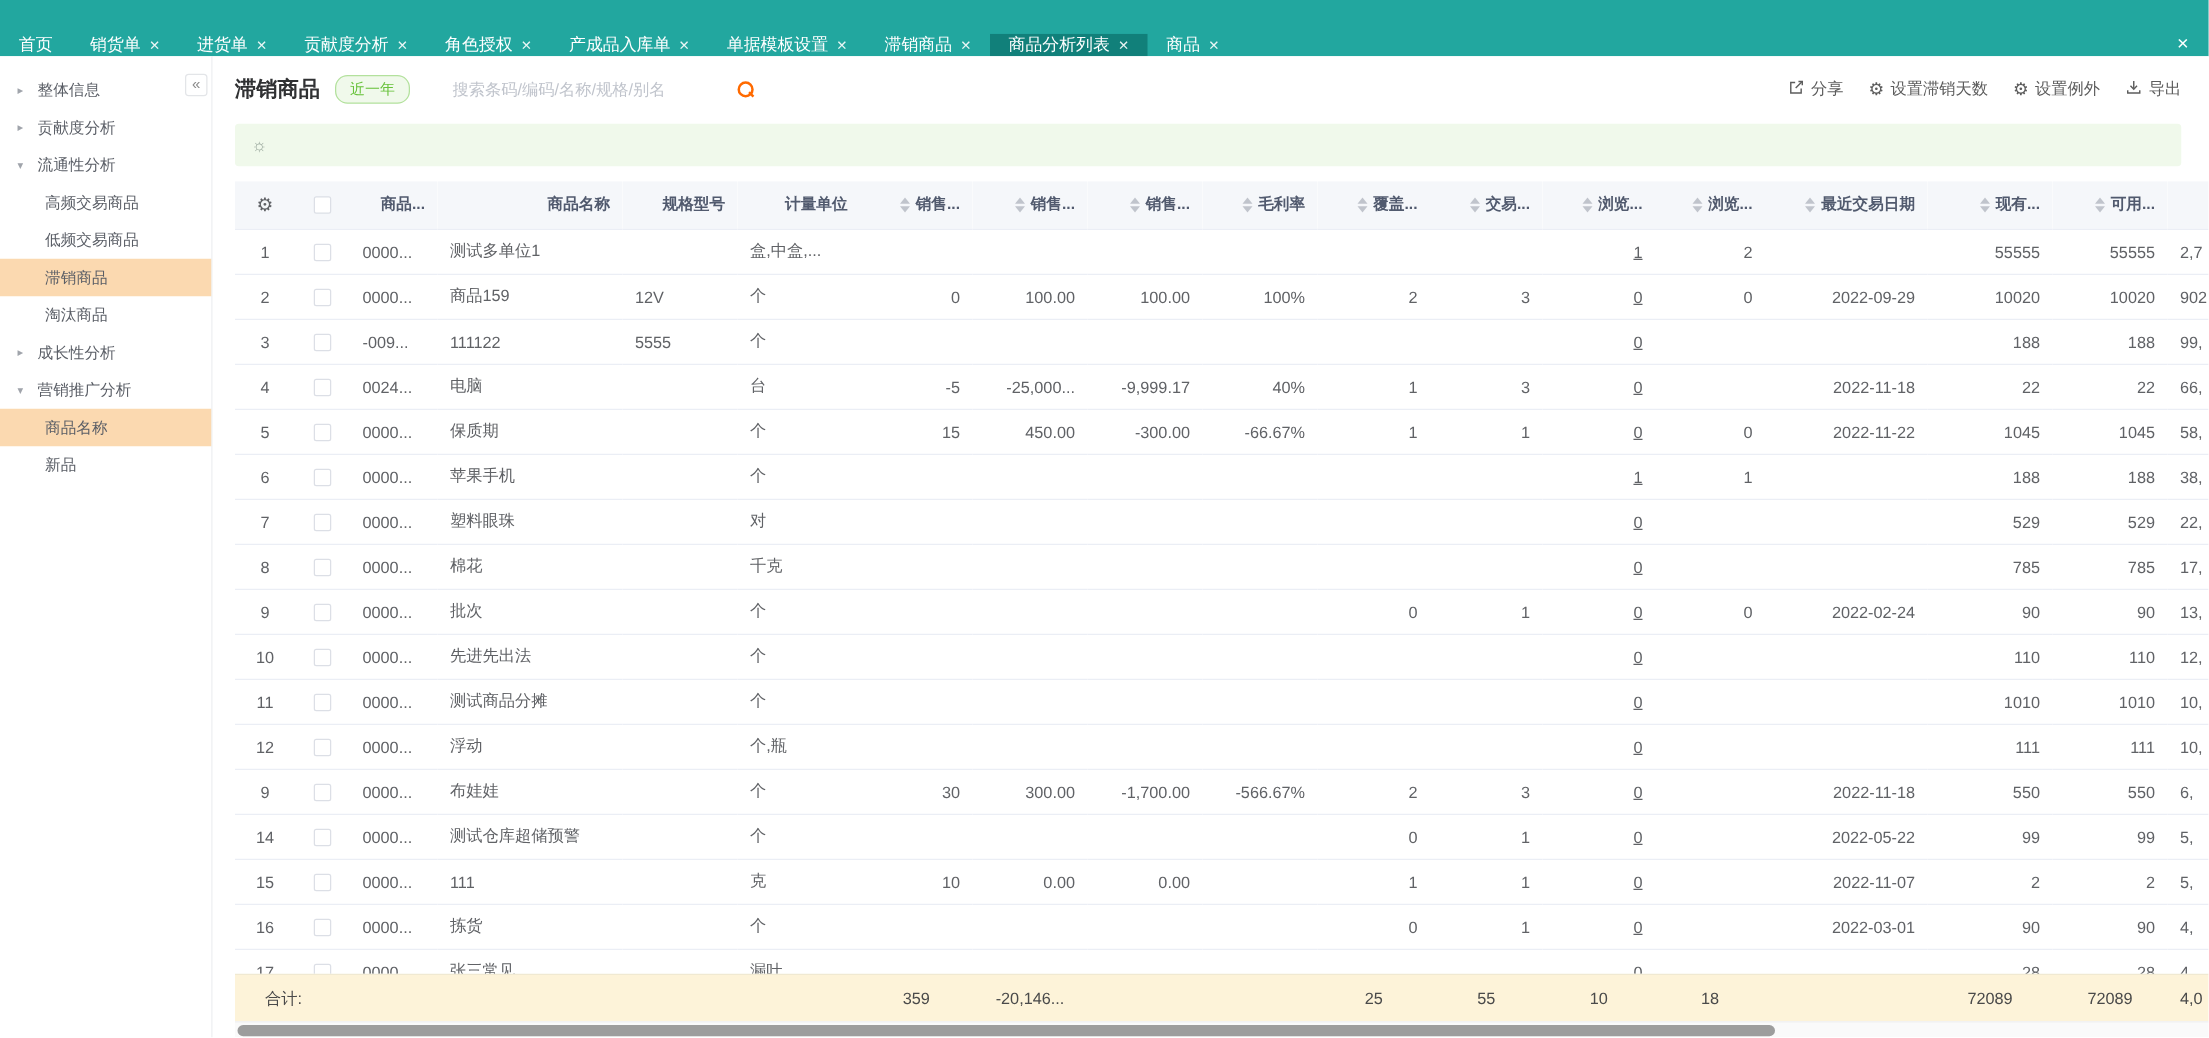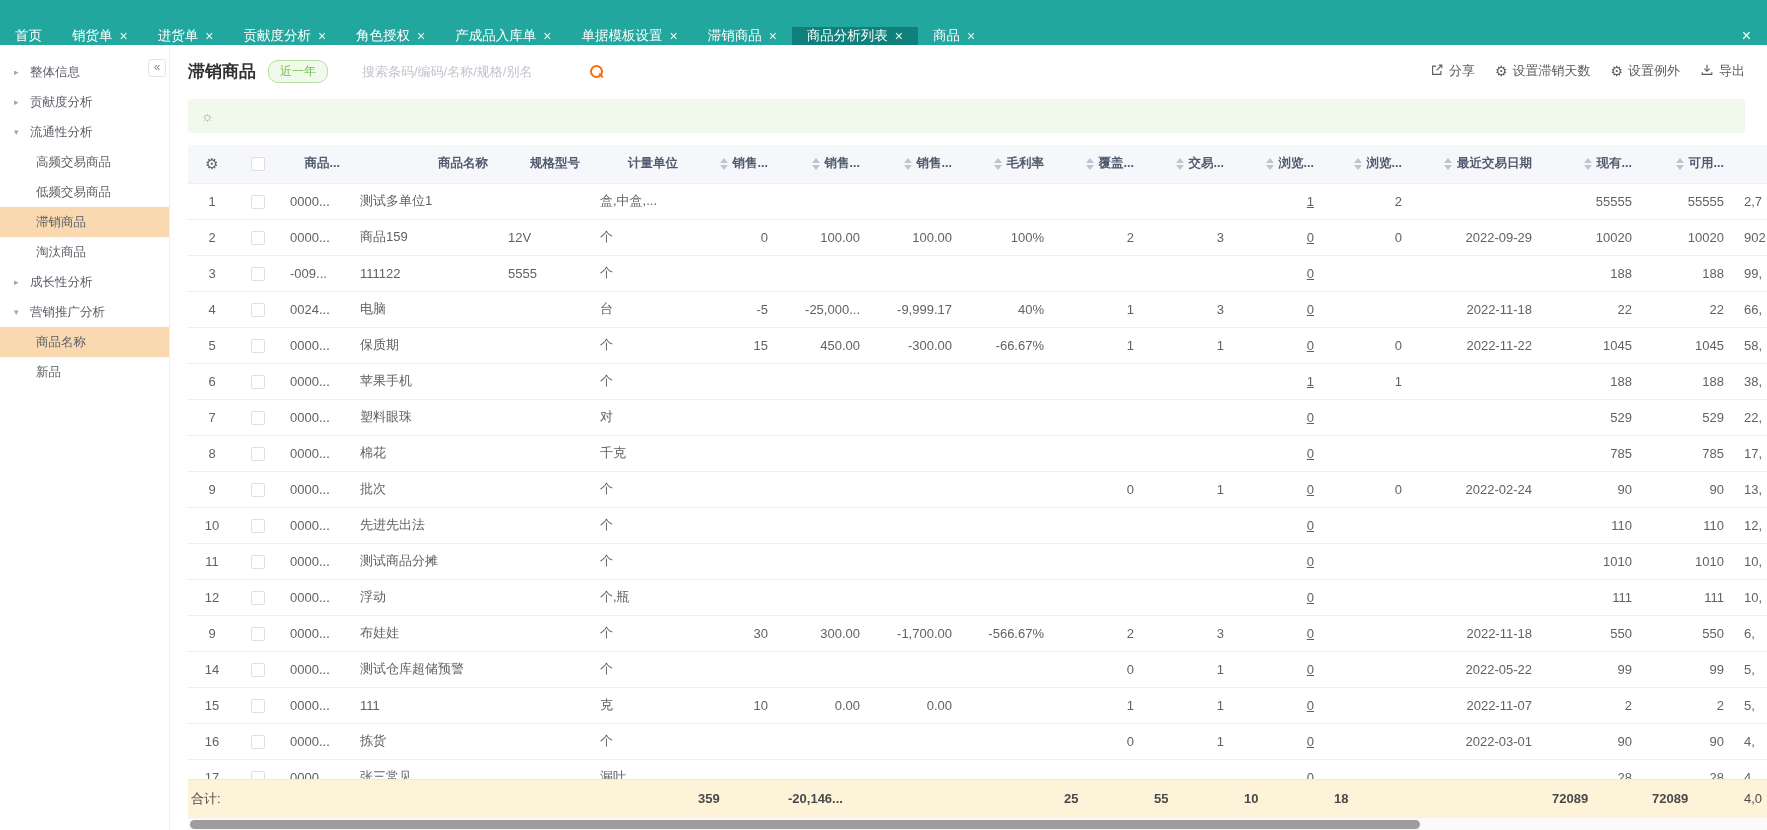--- a/index.html
+++ b/index.html
@@ -63,22 +63,22 @@
   .gear-head { font-size: 15px; color: #606266; font-weight: normal; cursor: pointer; }
   .sorter { display: inline-flex; flex-direction: column; gap: 2px; margin-right: 5px; vertical-align: middle; cursor: pointer; }
   .sorter i { width: 0; height: 0; border-left: 4px solid transparent; border-right: 4px solid transparent; display: block; }
   .sorter .up { border-bottom: 5px solid #c0c4cc; }
   .sorter .down { border-top: 5px solid #c0c4cc; }
   .lnk { text-decoration: underline; cursor: pointer; color: #606266; }
 
   
   .summary { background: #fdf3d9; flex-shrink: 0; }
   .summary td { height: 37px; font-size: 13px; color: #4a4a4a; padding: 0 10px; white-space: nowrap; overflow: hidden; }
-  .summary td.num { text-align: left; font-weight: bold; }
-  .summary .sum-label { padding-left: 3px; }
+  .summary td.num { text-align: center; }
+  .summary .sum-label { padding-left: 24px; }
   .summary-wrap { flex-shrink: 0; overflow: hidden; border-top: 1px solid #f0e9d2; }
 
   
   .hscroll { height: 13px; background: #fafafa; position: relative; flex-shrink: 0; border-top: 1px solid #f0f0f0; }
   .hscroll .thumb { position: absolute; left: 2px; top: 2px; height: 9px; width: 1230px; background: #9d9d9d; border-radius: 5px; cursor: pointer; }
 </style>
 </head>
 <body>
 
 <div class="navbar">

